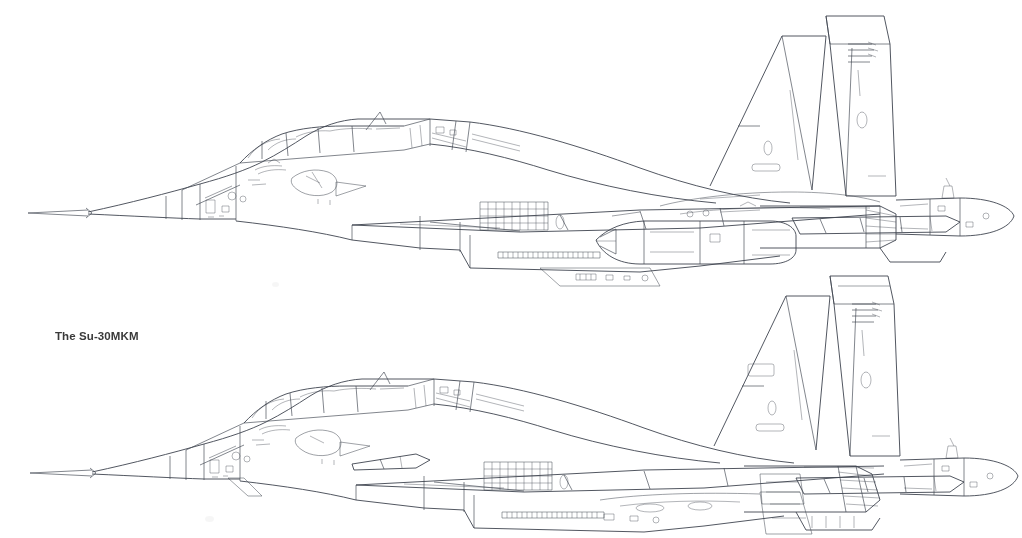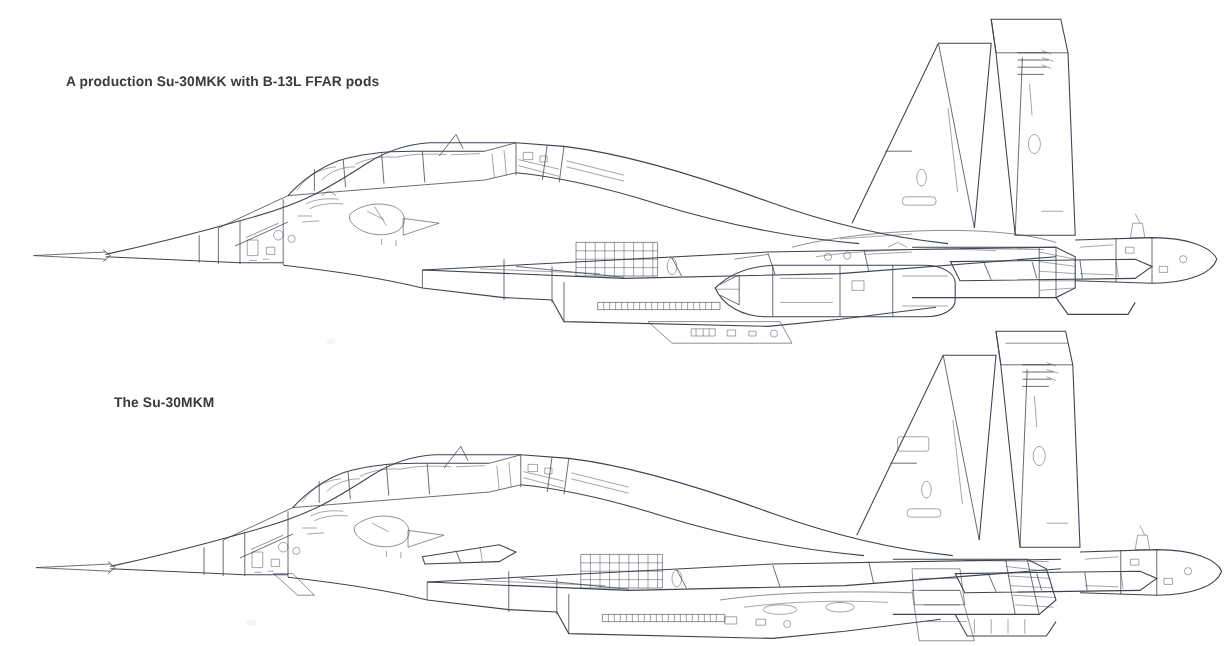--- a/index.html
+++ b/index.html
@@ -13,21 +13,21 @@
   .caption{
     position:absolute;
     font-family:"Liberation Sans", sans-serif;
     font-weight:bold;
     font-size:11.5px;
     letter-spacing:0.1px;
     color:#3a3a3a;
     white-space:nowrap;
   }
   #caption-mkk{left:55px;top:63px;}
-  #caption-mkm{left:55px;top:330px;margin-left:40px;}
+  #caption-mkm{left:55px;top:330px;}
 
   .plate{position:absolute;left:0;}
   #plate-mkk{top:0px;}
   #plate-mkm{top:268px;}
 
   svg.linework{display:block;}
   svg.linework path,
   svg.linework line,
   svg.linework polyline,
   svg.linework polygon,
@@ -46,21 +46,20 @@
   .smudge{position:absolute;background:#f2f2f2;border-radius:50%;opacity:.7;}
 </style>
 </head>
 <body style="background: rgb(255, 255, 255);">
 
 <div id="sheet">
 
   <div class="smudge" style="left:272px;top:282px;width:7px;height:5px;"></div>
   <div class="smudge" style="left:205px;top:516px;width:9px;height:6px;"></div>
 
-  <div class="caption" id="caption-mkk">A production Su-30MKK with B-13L FFAR pods</div>
 
   <div class="plate" id="plate-mkk">
     <svg class="linework" width="1022" height="290" viewBox="0 0 1022 290">
 
       <g>
         <path class="ln" d="M28 213 L88 210"></path>
         <path class="ln" d="M28 213 L88 216"></path>
         <path class="ln" d="M86 208 L92 213 L86 218"></path>
       </g>
 

